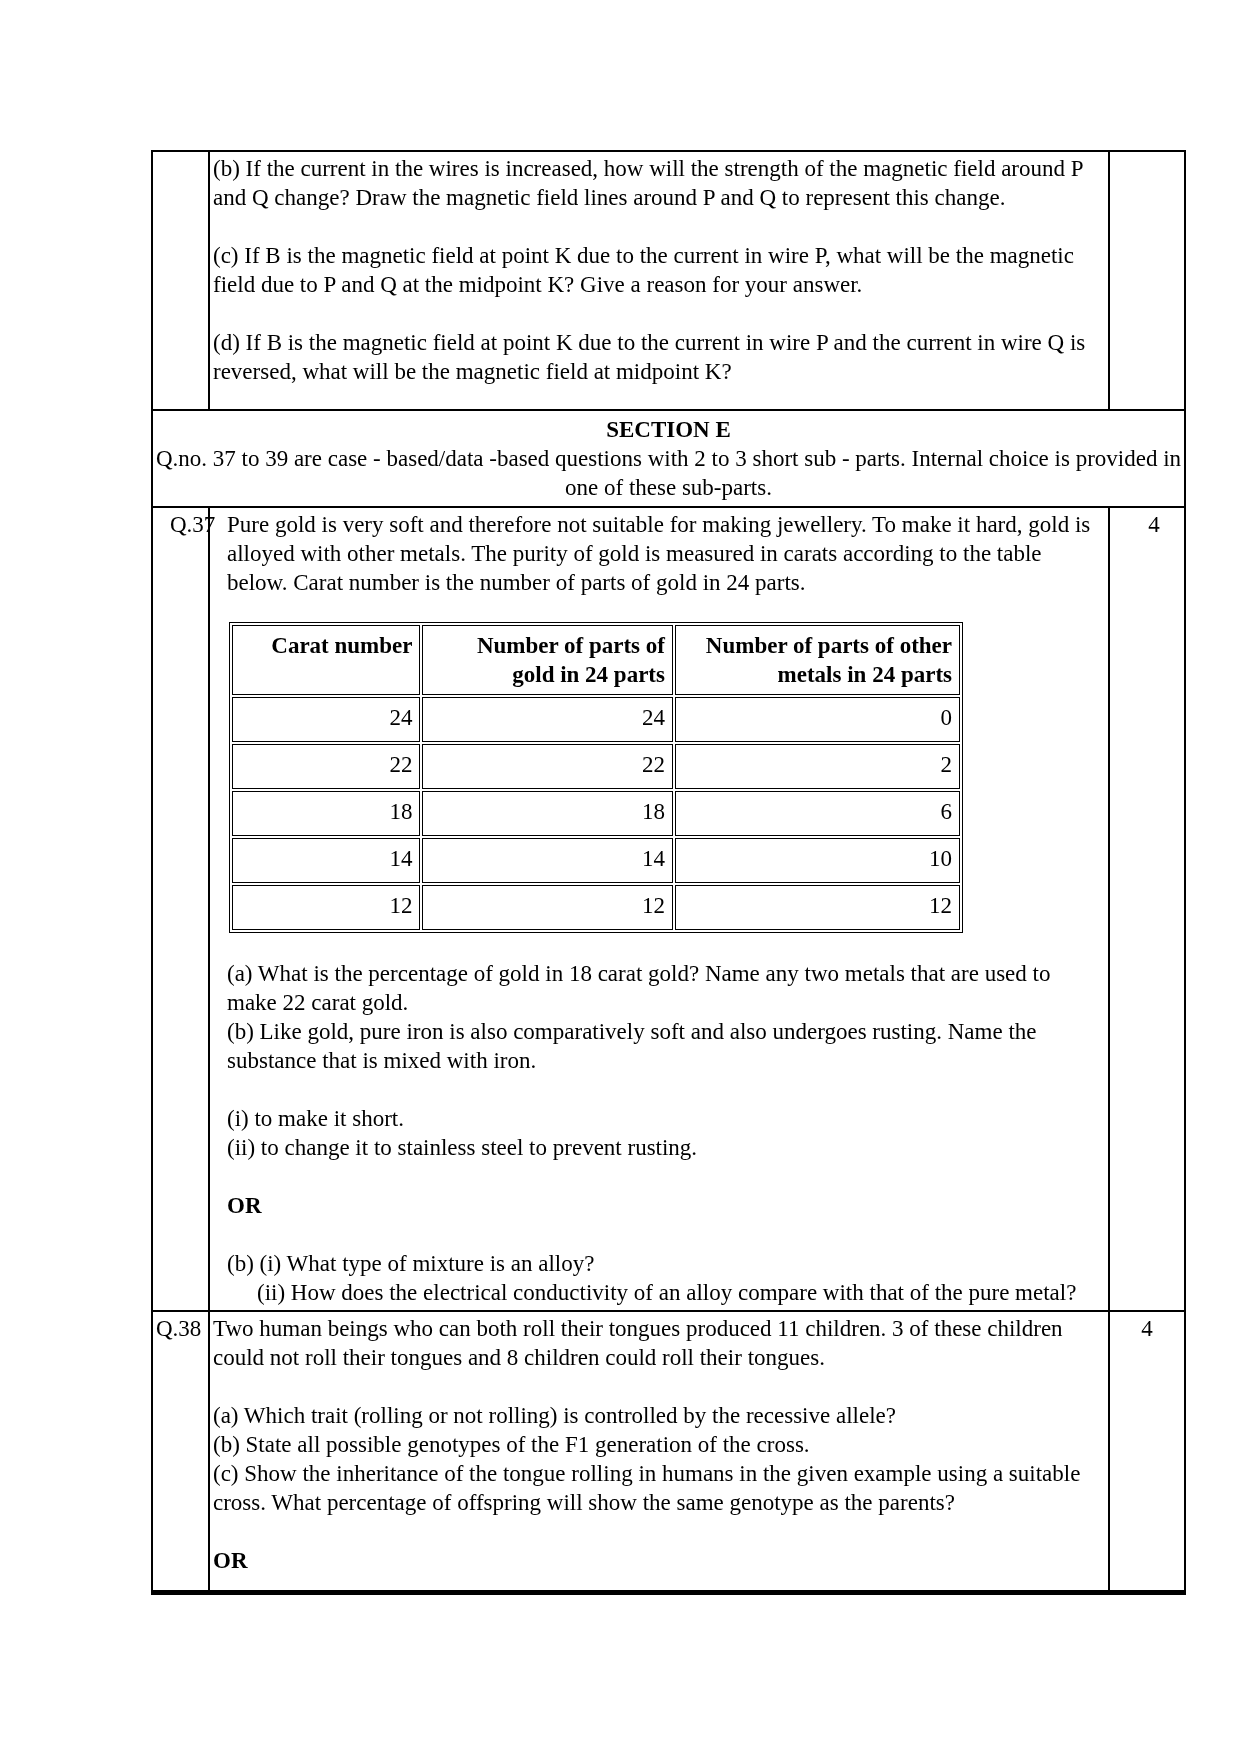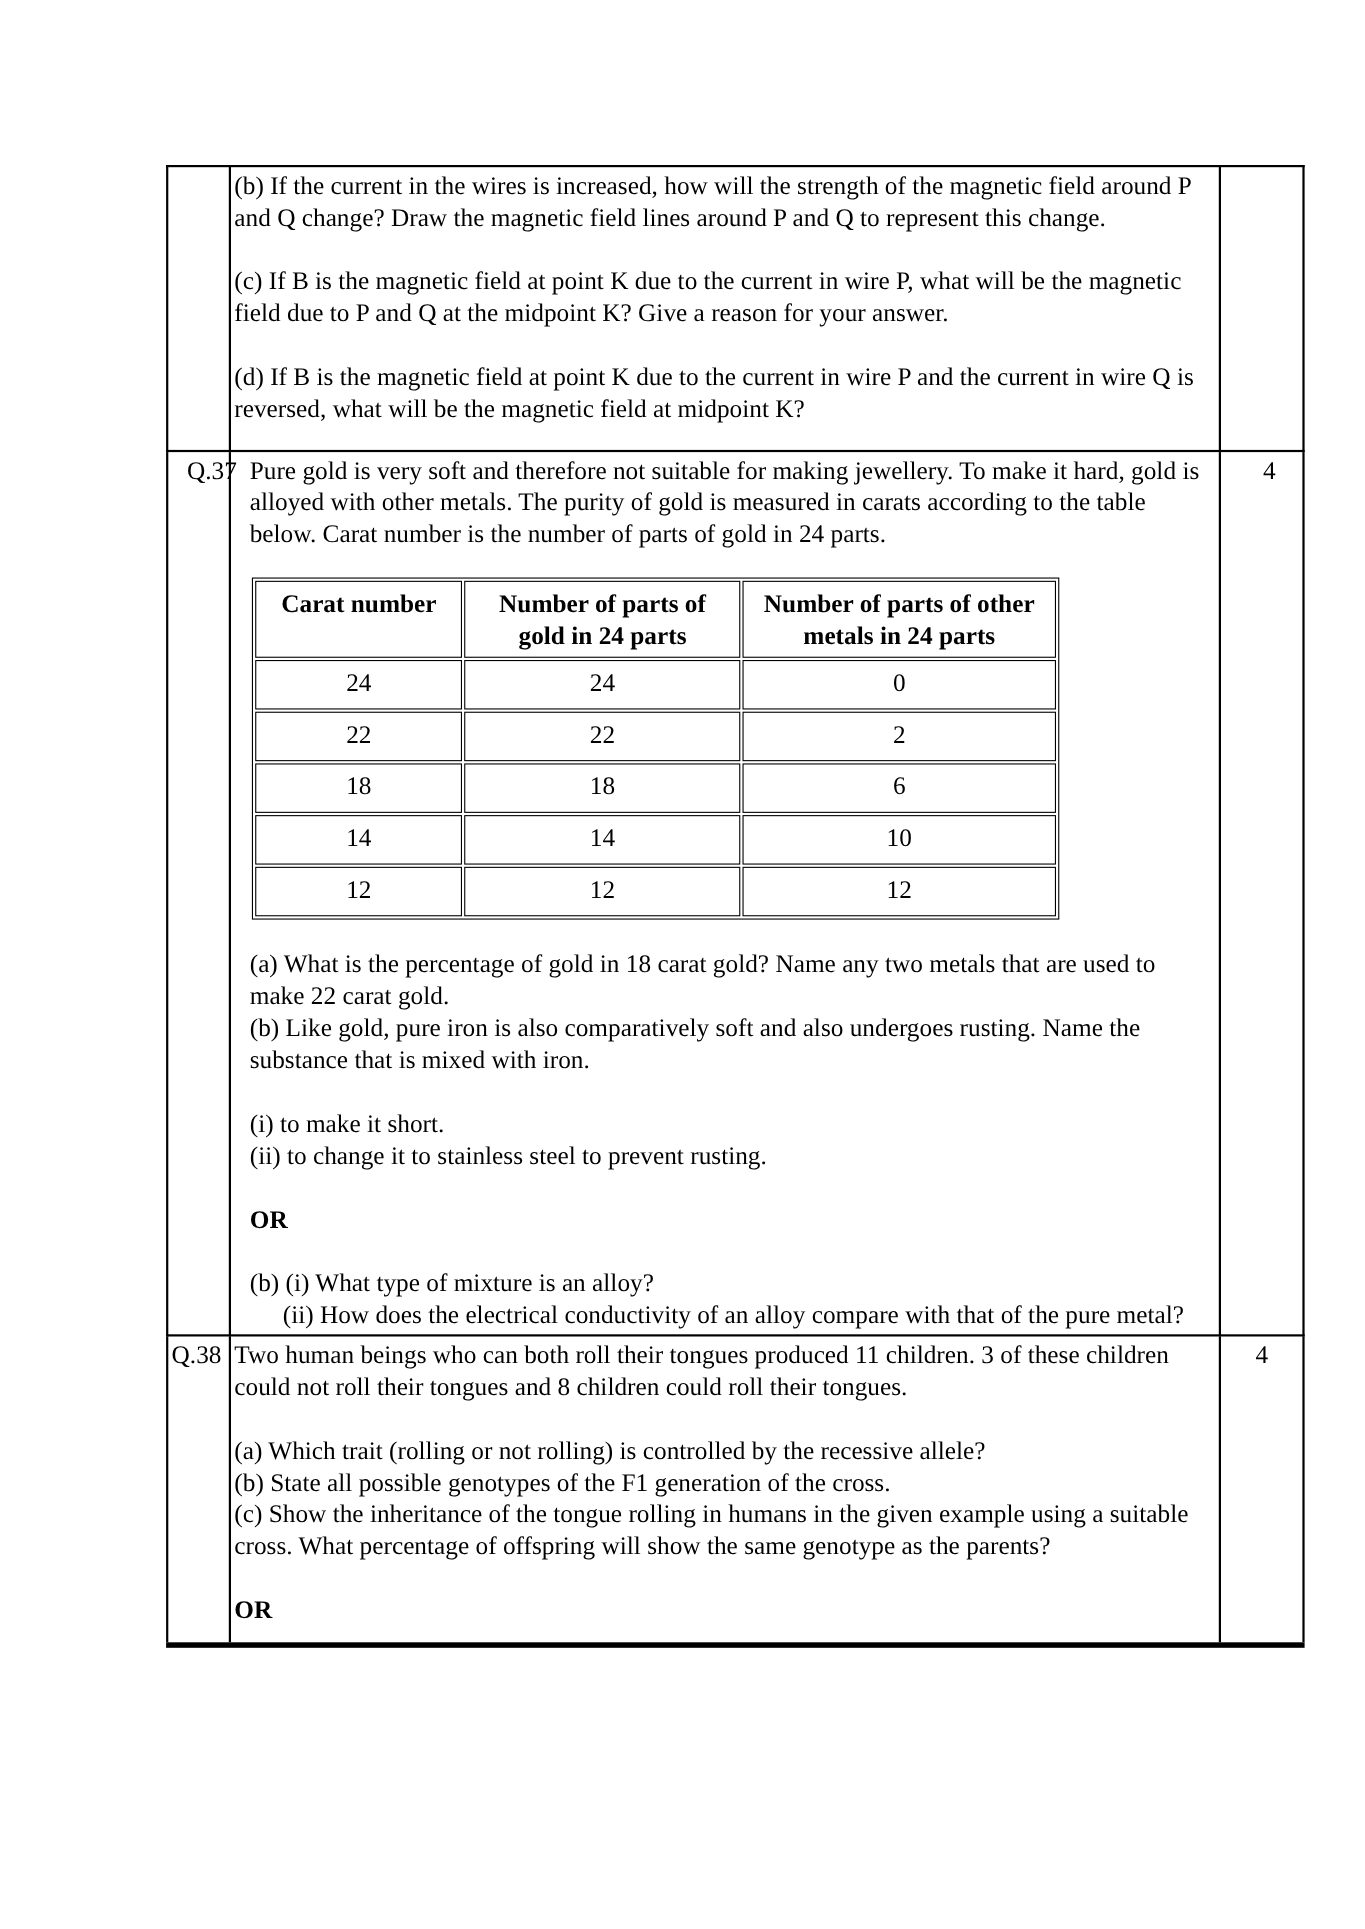--- a/index.html
+++ b/index.html
@@ -50,21 +50,21 @@
     border: 1px solid #000000;
     margin: 25px 0 26px 2px;
     width: 734px;
     table-layout: fixed;
     font-size: 23px;
     line-height: 29px;
   }
   table.carat th, table.carat td {
     border: 1px solid #000000;
     vertical-align: top;
-    text-align: center;
+    text-align: right;
     padding: 5px 7px;
   }
   table.carat th { font-weight: bold; height: 60px; }
   table.carat td { height: 45px; }
   .carat-col1 { width: 164px; }
   .carat-col2 { width: 218px; }
   .carat-col3 { width: 248px; }
 </style>
 </head>
 <body>
@@ -76,20 +76,26 @@
         <tr class="row-continuation">
       <td class="qno-cell"></td>
       <td class="content-cell">
         <p class="p">(b) If the current in the wires is increased, how will the strength of the magnetic field around P and Q change? Draw the magnetic field lines around P and Q to represent this change.</p>
         <p class="p gap-above">(c) If B is the magnetic field at point K due to the current in wire P, what will be the magnetic field due to P and Q at the midpoint K? Give a reason for your answer.</p>
         <p class="p gap-above">(d) If B is the magnetic field at point K due to the current in wire P and the current in wire Q is reversed, what will be the magnetic field at midpoint K?</p>
       </td>
       <td class="marks-cell"></td>
     </tr>
 
+    <tr class="row-section">
+      <td colspan="3">
+        <p class="section-title">SECTION E</p>
+        <p class="section-instruction">Q.no. 37 to 39 are case - based/data -based questions with 2 to 3 short sub - parts. Internal choice is provided in one of these sub-parts.</p>
+      </td>
+    </tr>
 
     <tr class="row-q37">
       <td class="qno-cell">Q.37</td>
       <td class="content-cell">
         <p class="p">Pure gold is very soft and therefore not suitable for making jewellery. To make it hard, gold is alloyed with other metals. The purity of gold is measured in carats according to the table below. Carat number is the number of parts of gold in 24 parts.</p>
 
         <table class="carat">
           <tbody>
                 <tr>
             <th class="carat-col1">Carat number</th>

